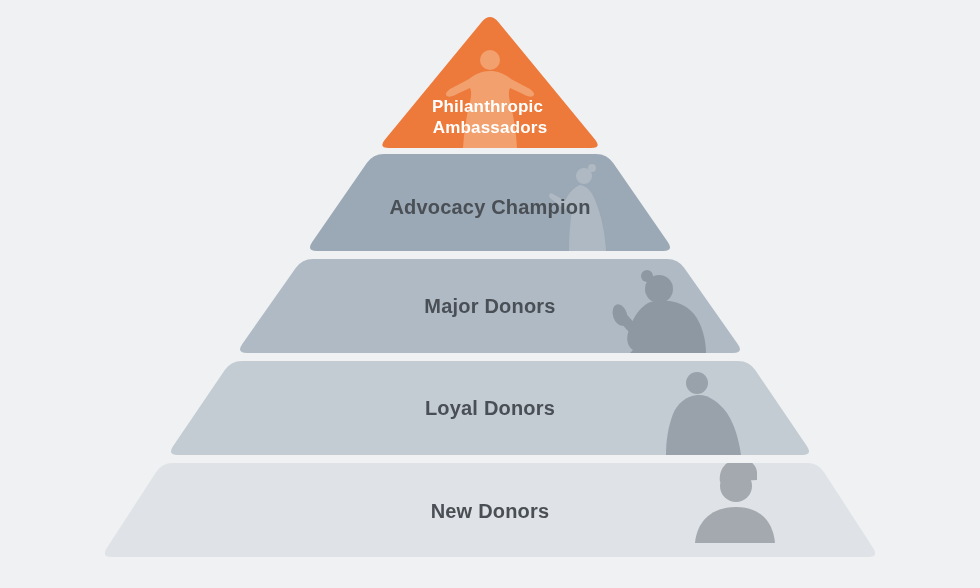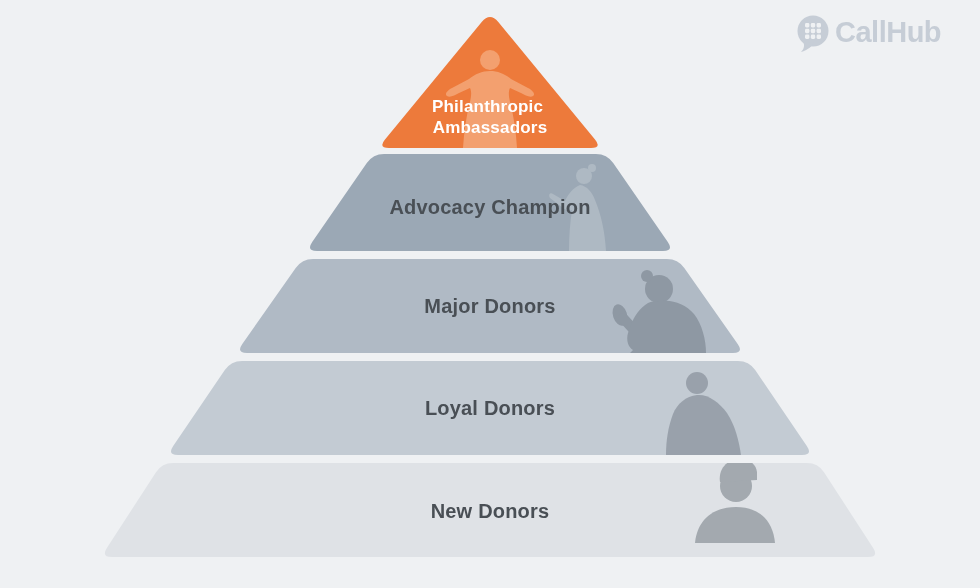--- a/index.html
+++ b/index.html
@@ -99,32 +99,14 @@
       <path d="M156,472.2 Q162,463 173,463 L807,463 Q818,463 824,472.2 L873,547.8 Q879,557 868,557 L112,557 Q101,557 107,547.8 Z" fill="#dfe2e6"></path>
       <g clip-path="url(#clip-t5)">
         <circle cx="736" cy="486" r="16" fill="#a3a9af"></circle>
         <path d="M720,482 C718,469 727,460 738,459 C749,458 756,464 757,472 L757,480 Z" fill="#a3a9af"></path>
         <path d="M695,543 C697,521 712,507 736,507 C760,507 773,521 775,543 Z" fill="#a3a9af"></path>
       </g>
       <text class="tier-label tier-label-big" x="490" y="518" fill="#494f55">New Donors</text>
     </g>
   </svg>
 
-  <div class="logo">
-    <svg width="38" height="40" viewBox="0 0 38 40">
-      <circle cx="19" cy="19" r="15.5" fill="#c6cdd6"></circle>
-      <path d="M9,29 C11,33.5 10,37 7,40 C14,38 18,34 20,31 Z" fill="#c6cdd6"></path>
-      <g>
-        <rect x="11" y="11" width="4.4" height="4.4" rx="1.4" fill="#eff1f3"></rect>
-        <rect x="16.8" y="11" width="4.4" height="4.4" rx="1.4" fill="#eff1f3"></rect>
-        <rect x="22.6" y="11" width="4.4" height="4.4" rx="1.4" fill="#eff1f3"></rect>
-        <rect x="11" y="16.8" width="4.4" height="4.4" rx="1.4" fill="#eff1f3"></rect>
-        <rect x="16.8" y="16.8" width="4.4" height="4.4" rx="1.4" fill="#eff1f3"></rect>
-        <rect x="22.6" y="16.8" width="4.4" height="4.4" rx="1.4" fill="#eff1f3"></rect>
-        <rect x="11" y="22.6" width="4.4" height="4.4" rx="1.4" fill="#eff1f3"></rect>
-        <rect x="16.8" y="22.6" width="4.4" height="4.4" rx="1.4" fill="#eff1f3"></rect>
-        <rect x="22.6" y="22.6" width="4.4" height="4.4" rx="1.4" fill="#eff1f3"></rect>
-      </g>
-    </svg>
-    <span class="logo-text">CallHub</span>
-  </div>
 
 </div>
 
 </body></html>

